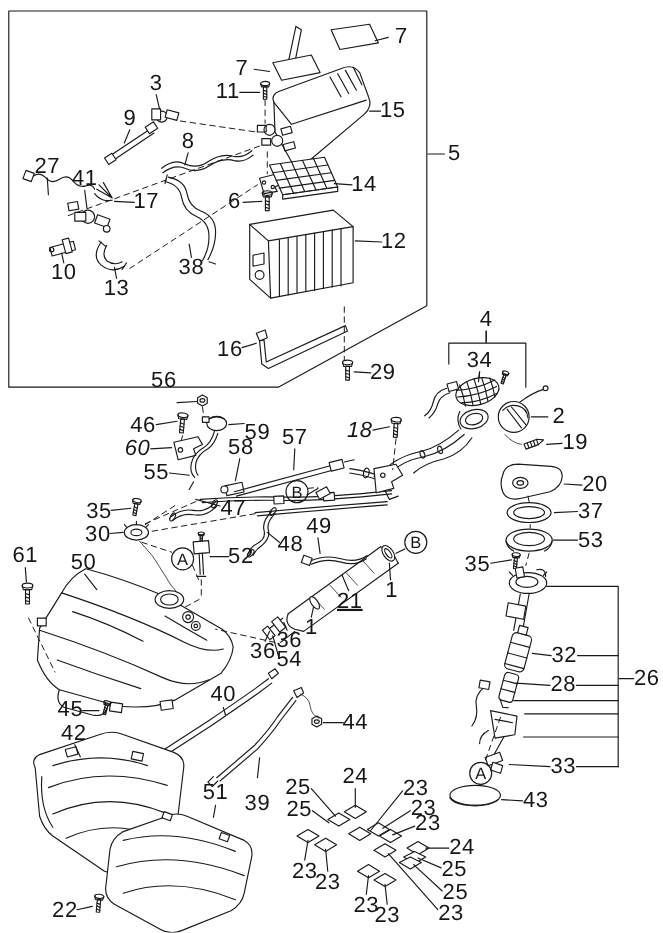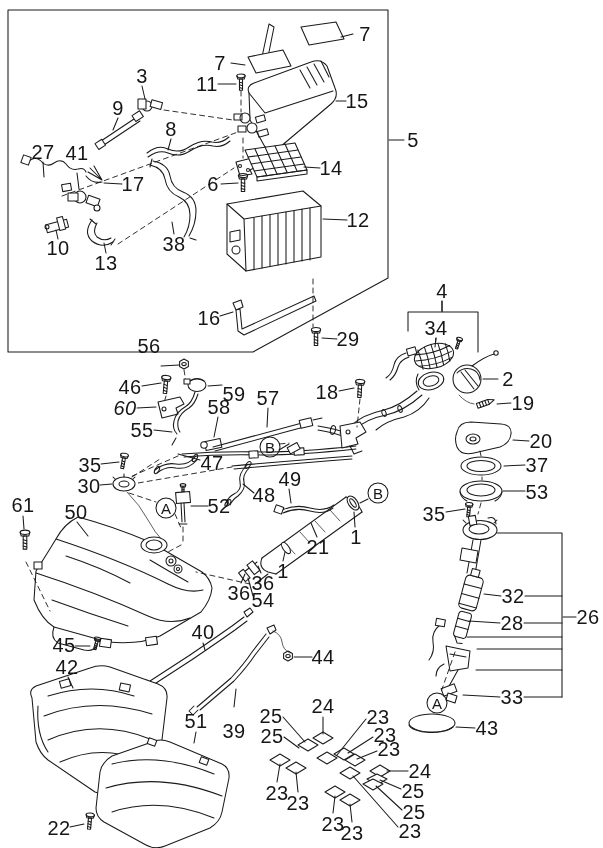--- a/index.html
+++ b/index.html
@@ -535,45 +535,45 @@
 <div id="callout-layer">
       <div class="callout" style="left: 365px; top: 34px;">7</div>
       <div class="callout" style="left: 220px; top: 63px;">7</div>
       <div class="callout" style="left: 142px; top: 76px;">3</div>
       <div class="callout" style="left: 207px; top: 84px;">11</div>
       <div class="callout" style="left: 118px; top: 108px;">9</div>
       <div class="callout" style="left: 357px; top: 101px;">15</div>
       <div class="callout" style="left: 171px; top: 129px;">8</div>
       <div class="callout" style="left: 413px; top: 140px;">5</div>
       <div class="callout" style="left: 43px; top: 152px;">27</div>
-      <div class="callout" style="left: 77px; top: 153px; text-align: center;">41</div>
+      <div class="callout" style="left: 77px; top: 163px; text-align: center;">41</div>
       <div class="callout" style="left: 133px; top: 184px;">17</div>
       <div class="callout" style="left: 213px; top: 184px;">6</div>
       <div class="callout" style="left: 331px; top: 168px;">14</div>
       <div class="callout" style="left: 358px; top: 220px;">12</div>
       <div class="callout" style="left: 58px; top: 248px;">10</div>
       <div class="callout" style="left: 106px; top: 263px;">13</div>
       <div class="callout" style="left: 174px; top: 244px;">38</div>
       <div class="callout" style="left: 209px; top: 318px;">16</div>
       <div class="callout" style="left: 348px; top: 339px;">29</div>
       <div class="callout" style="left: 149px; top: 346px;">56</div>
       <div class="callout" style="left: 130px; top: 387px;">46</div>
       <div class="callout" style="left: 234px; top: 384px; margin-top: 10px;">59</div>
       <div class="callout" style="left: 125px; top: 408px; font-style: italic;">60</div>
       <div class="callout" style="left: 219px; top: 407px;">58</div>
       <div class="callout" style="left: 268px; top: 398px;">57</div>
-      <div class="callout" style="left: 327px; top: 392px;">18</div>
+      <div class="callout" style="left: 327px; top: 392px; font-style: italic;">18</div>
       <div class="callout" style="left: 142px; top: 430px;">55</div>
       <div class="callout" style="left: 212px; top: 463px;">47</div>
       <div class="callout" style="left: 90px; top: 465px;">35</div>
       <div class="callout" style="left: 89px; top: 486px;">30</div>
       <div class="callout" style="left: 264px; top: 495px;">48</div>
       <div class="callout" style="left: 290px; top: 479px;">49</div>
       <div class="callout" style="left: 219px; top: 506px;">52</div>
-      <div class="callout" style="left: 318px; top: 547px;">21</div>
+      <div class="callout" style="left: 318px; top: 547px; text-decoration: underline;">21</div>
       <div class="callout" style="left: 356px; top: 537px;">1</div>
       <div class="callout" style="left: 283px; top: 571px;">1</div>
       <div class="callout" style="left: 263px; top: 583px;">36</div>
       <div class="callout" style="left: 239px; top: 593px;">36</div>
       <div class="callout" style="left: 263px; top: 600px;">54</div>
       <div class="callout" style="left: 442px; top: 291px;">4</div>
       <div class="callout" style="left: 436px; top: 328px;">34</div>
       <div class="callout" style="left: 508px; top: 379px;">2</div>
       <div class="callout" style="left: 523px; top: 403px;">19</div>
       <div class="callout" style="left: 541px; top: 441px;">20</div>

